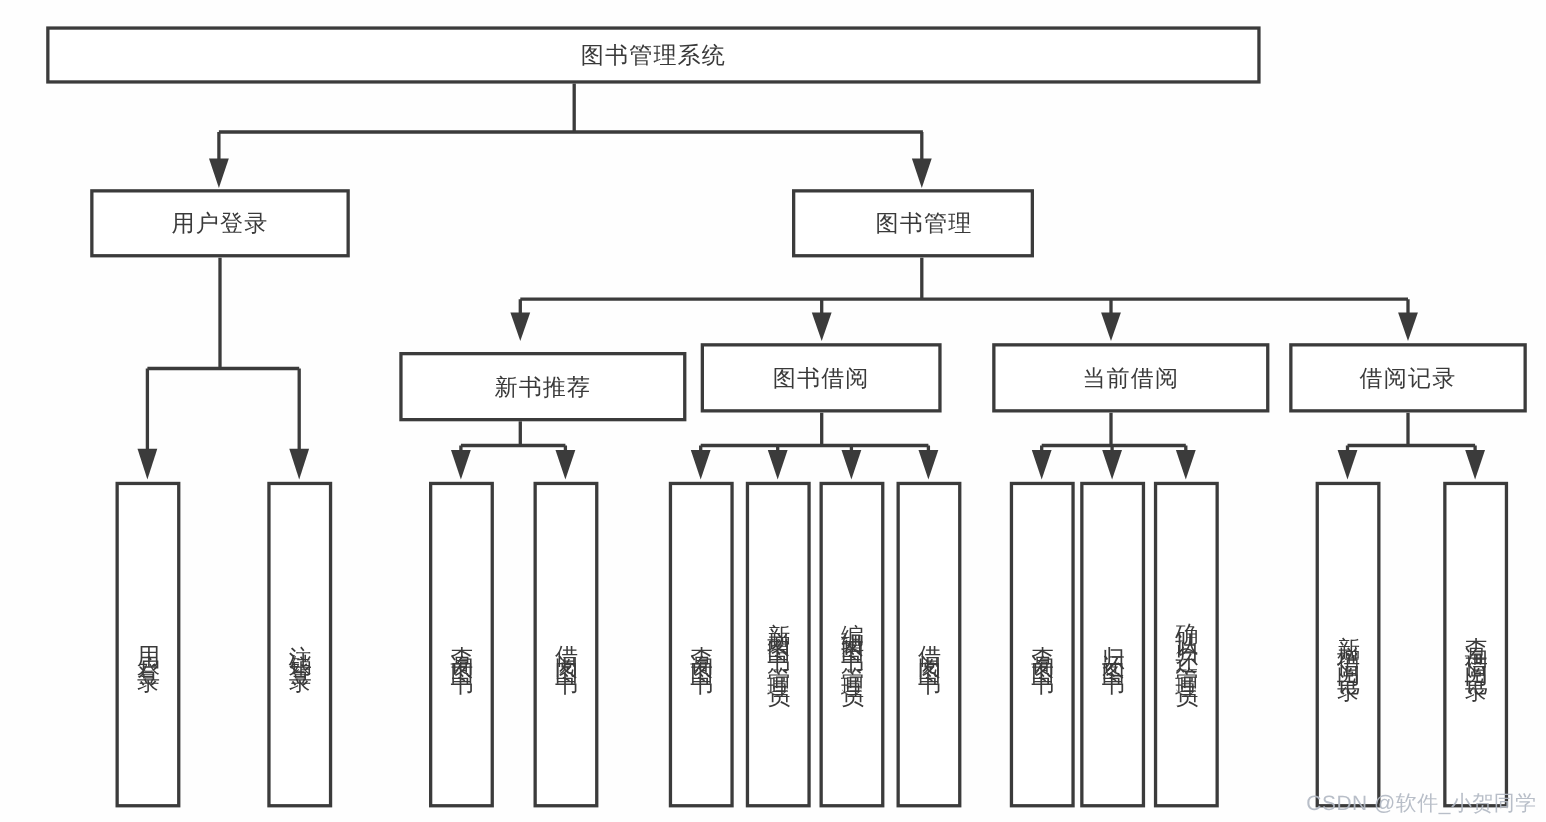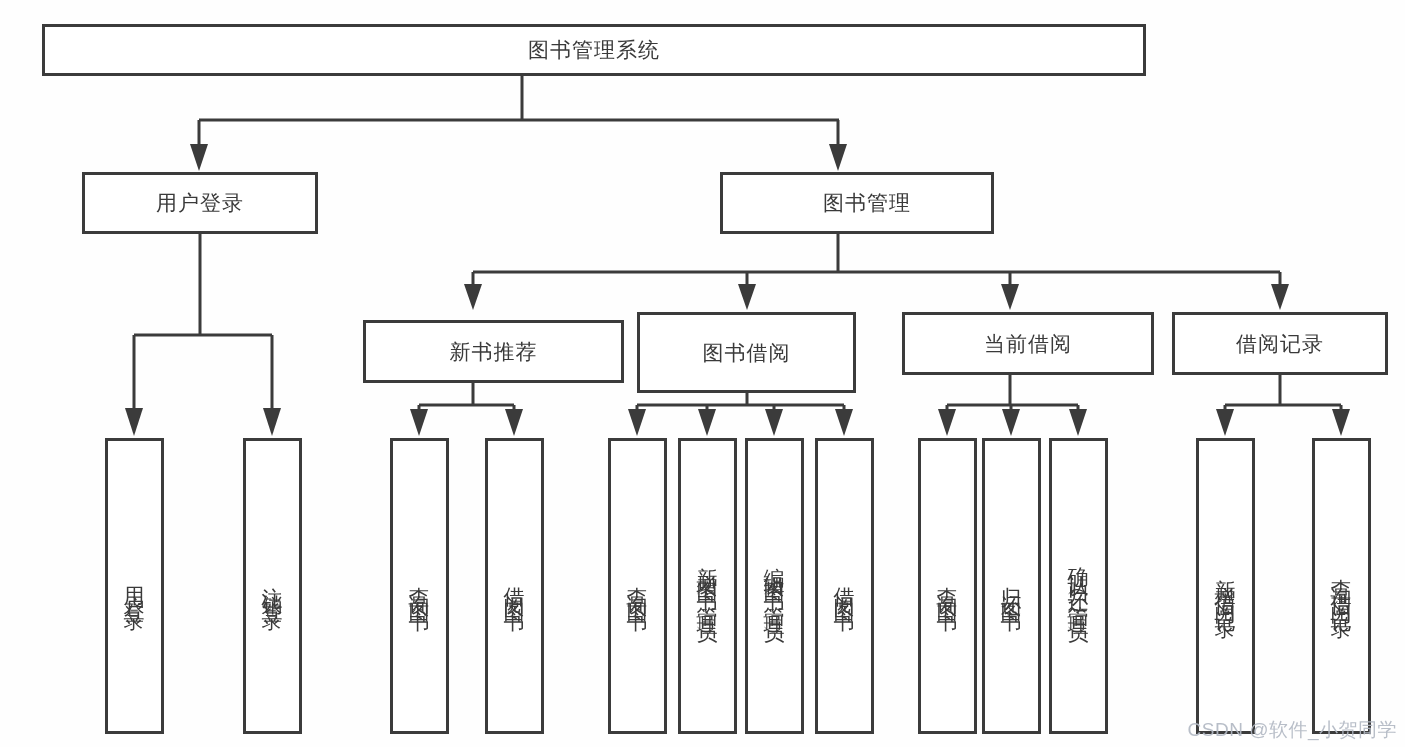--- a/index.html
+++ b/index.html
@@ -102,24 +102,24 @@
     <g>
       <path d="M1280 375 V406 M1225 405 H1341 M1225 405 V411 M1341 405 V411"></path>
       <polygon points="1216,409 1234,409 1225,436" fill="#3b3b3b" stroke="none"></polygon>
       <polygon points="1332,409 1350,409 1341,436" fill="#3b3b3b" stroke="none"></polygon>
     </g>
   </svg>
 
   <div class="node h" style="left:22px; top:24px; width:1104px; height:52px;margin-left:20px;">图书管理系统</div>
 
   <div class="node h" style="left:82px; top:172px; width:236px; height:62px;">用户登录</div>
-  <div class="node h" style="left:720px; top:172px; width:274px; height:62px;padding-left:20px;">图书管理</div>
+  <div class="node h" style="left:720px; top:172px; width:220px; height:62px;padding-left:20px;">图书管理</div>
 
   <div class="node h" style="left:363px; top:320px; width:261px; height:63px;">新书推荐</div>
-  <div class="node h" style="left:637px; top:312px; width:219px; height:81px;">图书借阅</div>
+  <div class="node h" style="left:637px; top:312px; width:219px; height:63px;">图书借阅</div>
   <div class="node h" style="left:902px; top:312px; width:252px; height:63px;">当前借阅</div>
   <div class="node h" style="left:1172px; top:312px; width:216px; height:63px;">借阅记录</div>
 
   <div class="node v" style="left:105px;">用户登录</div>
   <div class="node v" style="left:243px;">注销登录</div>
 
   <div class="node v" style="left:390px;">查询图书</div>
   <div class="node v" style="left:485px;">借阅图书</div>
 
   <div class="node v" style="left:608px;">查询图书</div>

